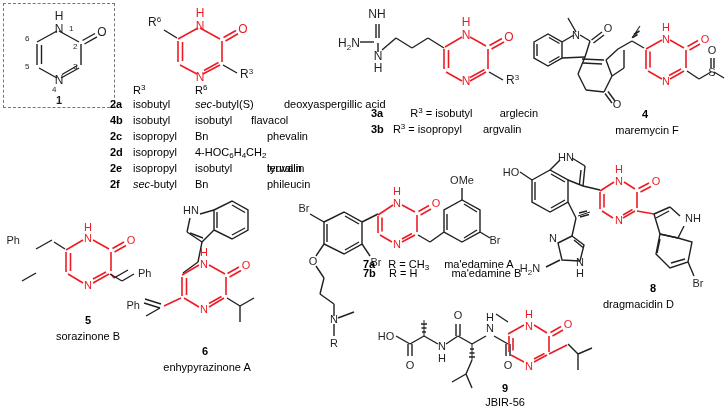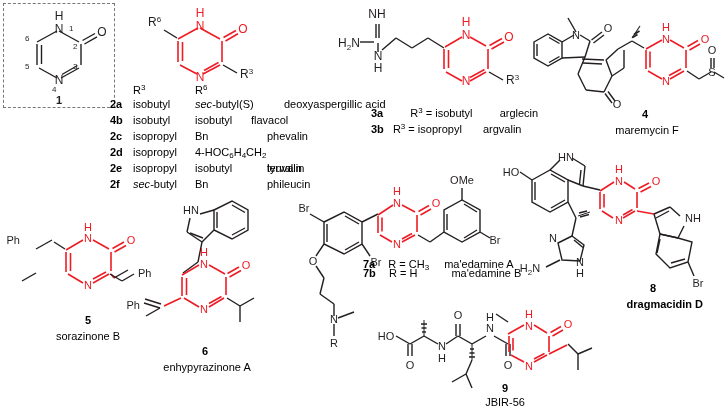--- a/index.html
+++ b/index.html
@@ -478,21 +478,21 @@
   <text x="166" y="35" font-size="11" text-anchor="middle" fill="#ed1c24">O</text>
   <text x="129" y="74" font-size="11" text-anchor="middle" fill="#ed1c24">N</text>
   <text x="203" y="72" font-size="11" text-anchor="middle" fill="#231f20">NH</text>
   <text x="208" y="137" font-size="11" text-anchor="middle" fill="#231f20">Br</text>
   <text x="63" y="92" font-size="11" text-anchor="middle" fill="#231f20">N</text>
   <text x="90" y="116" font-size="11" text-anchor="middle" fill="#231f20">N</text>
   <text x="90" y="127" font-size="11" text-anchor="middle" fill="#231f20">H</text>
   <text x="40" y="122" font-size="11" text-anchor="middle" fill="#231f20">H<tspan font-size="8" dy="3">2</tspan><tspan font-size="11" dy="-3">N</tspan></text>
 </svg>
 <div class="abs num" style="left:638px;top:282px;width:30px;">8</div>
-<div class="abs name" style="left:603px;top:298px;width:100px;text-align:right;font-weight:bold;">dragmacidin D</div>
+<div class="abs name" style="left:603px;top:298px;width:100px;text-align:left;">dragmacidin D</div>
 
 <svg class="abs" style="left:362px;top:292px;" width="240" height="100" viewBox="0 0 240 100">
   <g stroke="#231f20" stroke-width="1.4" fill="none">
 
     <line x1="34" y1="44" x2="48" y2="52"></line>
     <line x1="46" y1="52" x2="46" y2="64"></line>
     <line x1="50" y1="52" x2="50" y2="64"></line>
 
     <line x1="48" y1="52" x2="62" y2="44"></line>
 

